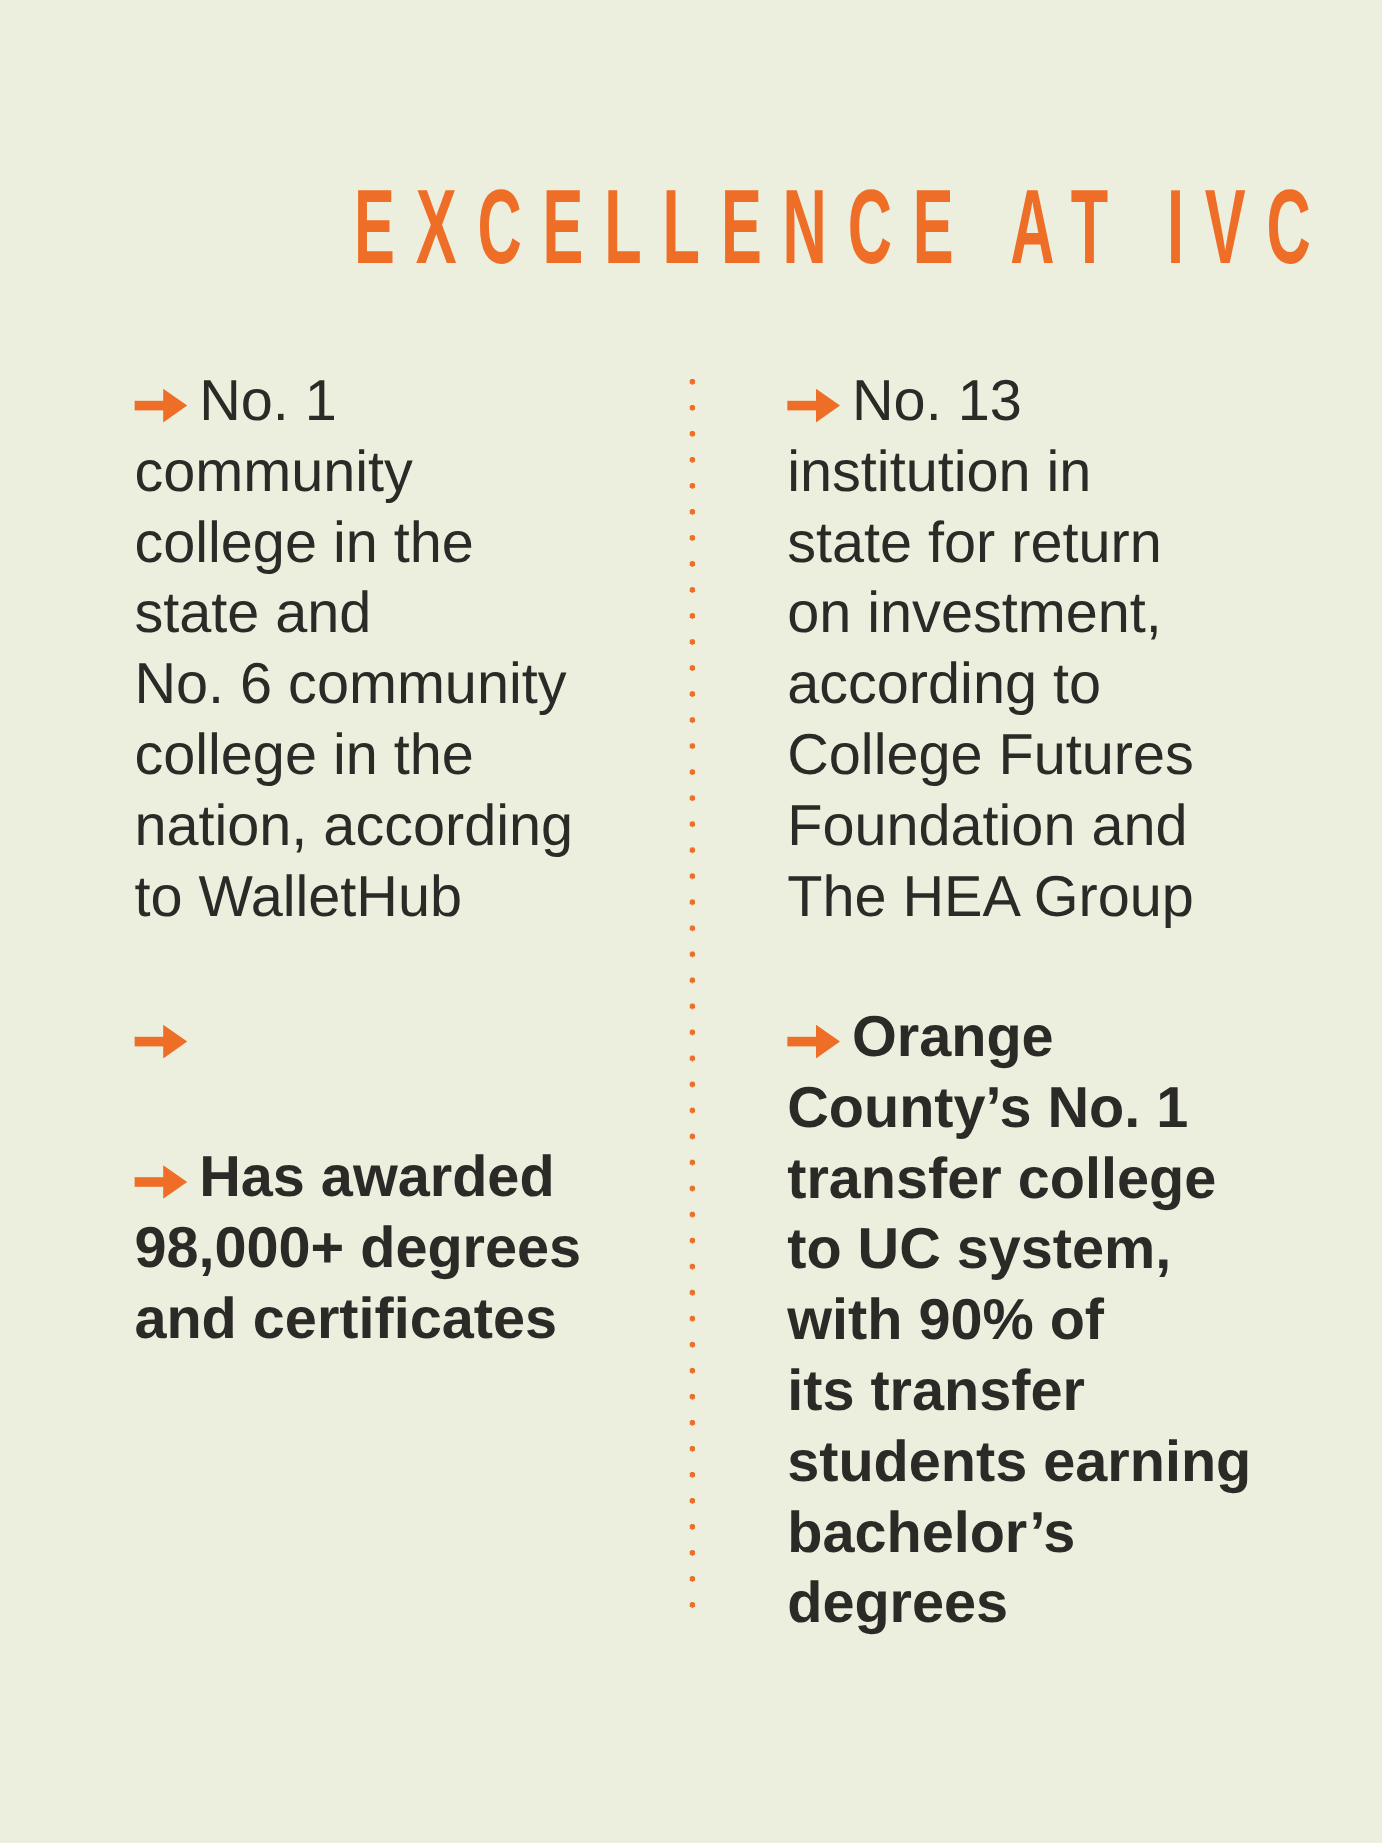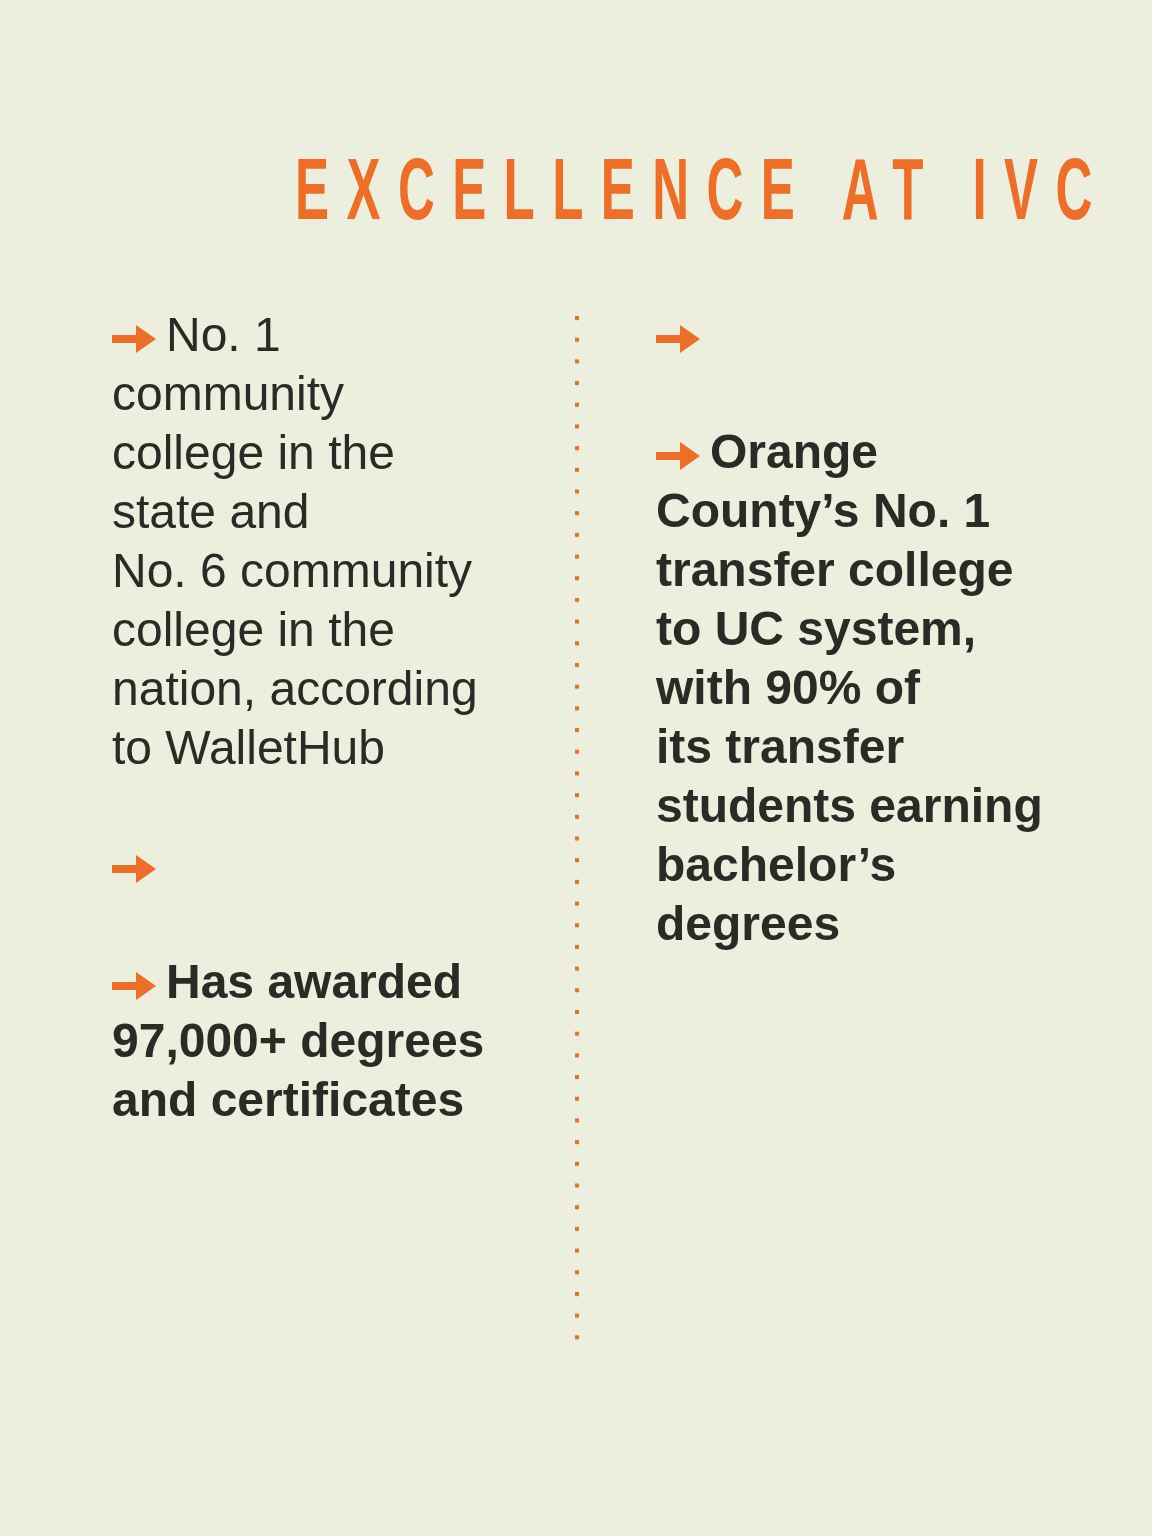--- a/index.html
+++ b/index.html
@@ -89,28 +89,35 @@
 
   <p class="bullet"><svg class="arrow" width="44" height="28" viewBox="0 0 44 28" aria-hidden="true">
             <rect x="0" y="10" width="27" height="8"></rect>
             <polygon points="24,0 44,14 24,28"></polygon>
           </svg></p>
 
   <p class="bullet"><svg class="arrow" width="44" height="28" viewBox="0 0 44 28" aria-hidden="true">
             <rect x="0" y="10" width="27" height="8"></rect>
             <polygon points="24,0 44,14 24,28"></polygon>
           </svg><span class="bullet-text">Has awarded
-97,000+ degrees
+98,000+ degrees
 and certificates</span></p>
 </div>
     <div class="col col-right">
   <p class="bullet"><svg class="arrow" width="44" height="28" viewBox="0 0 44 28" aria-hidden="true">
             <rect x="0" y="10" width="27" height="8"></rect>
             <polygon points="24,0 44,14 24,28"></polygon>
-          </svg></p>
+          </svg><span class="bullet-text">No. 13
+institution in
+state for return
+on investment,
+according to
+College Futures
+Foundation and
+The HEA Group</span></p>
 
   <p class="bullet"><svg class="arrow" width="44" height="28" viewBox="0 0 44 28" aria-hidden="true">
             <rect x="0" y="10" width="27" height="8"></rect>
             <polygon points="24,0 44,14 24,28"></polygon>
           </svg><span class="bullet-text">Orange
 County’s No. 1
 transfer college
 to UC system,
 with 90% of
 its transfer

